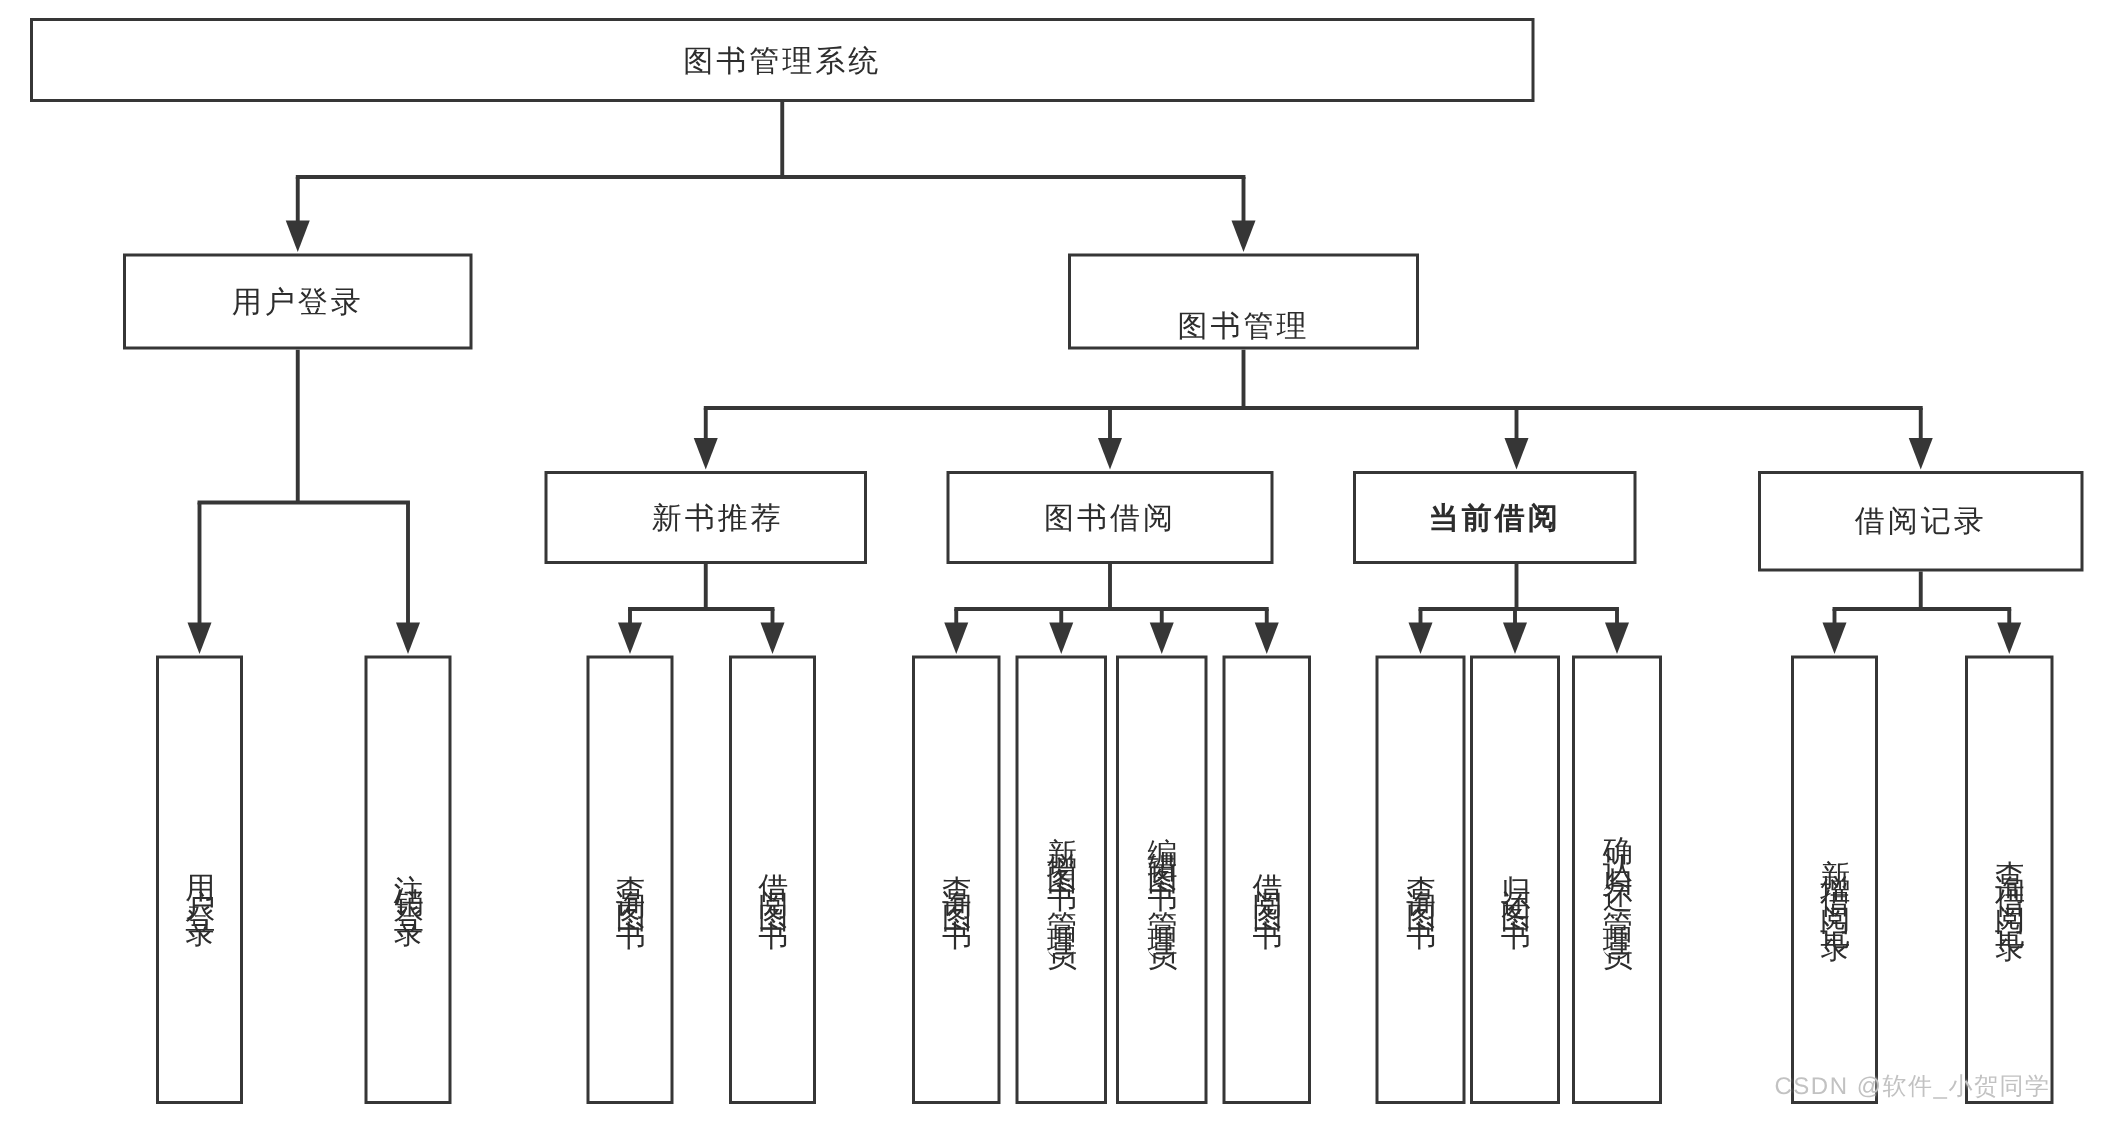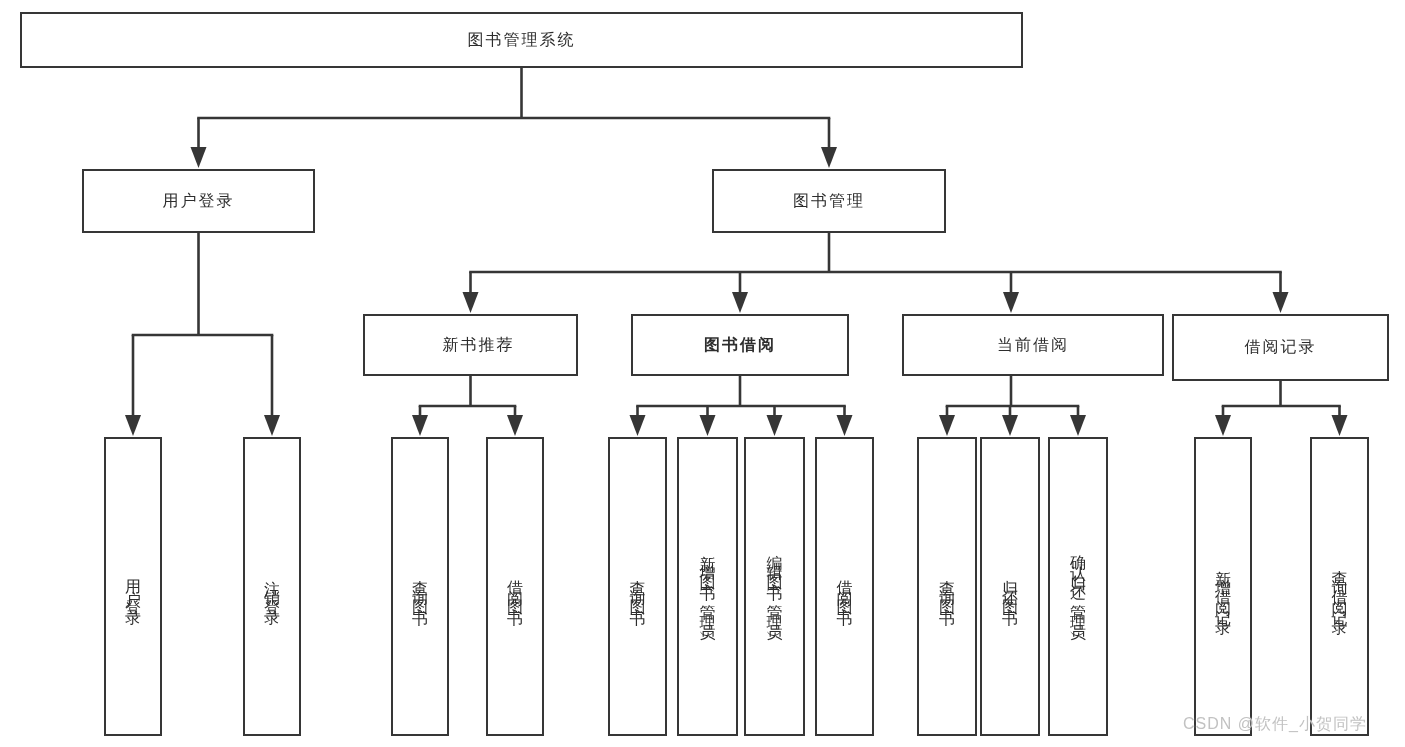--- a/index.html
+++ b/index.html
@@ -11,21 +11,21 @@
     position:absolute;
     box-sizing:border-box;
     border:2.5px solid var(--line-color,#363636);
     background:#fff;
     display:flex;
     align-items:center;
     justify-content:center;
   }
   .node .lbl{
     color:var(--text-color,#2d2d2d);
-    font-size:16px;
+    font-size:20px;
     white-space:nowrap;
   }
   .node.h .lbl{letter-spacing:2px;}
   .node.v .lbl{
     writing-mode:vertical-rl;
     text-orientation:mixed;
     letter-spacing:10px;
     line-height:1;
   }
   #watermark{
@@ -98,30 +98,30 @@
       <line x1="1339.5" y1="406" x2="1339.5" y2="419" stroke="#363636" stroke-width="2.6"></line>
       <polygon points="1331.5,415 1347.5,415 1339.5,436" fill="#363636"></polygon>
     </svg>
   <div id="nodes">
       <div class="node h" style="left: 20px; top: 12px; width: 1003px; height: 56px;">
         <span class="lbl">图书管理系统</span>
       </div>
       <div class="node h" style="left: 82px; top: 169px; width: 233px; height: 64px;">
         <span class="lbl">用户登录</span>
       </div>
-      <div class="node h" style="left: 712px; top: 169px; width: 234px; height: 64px;">
+      <div class="node h" style="left: 712px; top: 169px; width: 234px; height: 64px; align-items: flex-end;">
         <span class="lbl">图书管理</span>
       </div>
       <div class="node h" style="left: 363px; top: 314px; width: 215px; height: 62px; padding-left: 16px;">
         <span class="lbl">新书推荐</span>
       </div>
-      <div class="node h" style="left: 631px; top: 314px; width: 218px; height: 62px; font-weight: bold;">
+      <div class="node h" style="left: 631px; top: 314px; width: 218px; height: 62px;">
         <span class="lbl">图书借阅</span>
       </div>
-      <div class="node h" style="left: 902px; top: 314px; width: 262px; height: 62px;">
+      <div class="node h" style="left: 902px; top: 314px; width: 189px; height: 62px; font-weight: bold;">
         <span class="lbl">当前借阅</span>
       </div>
       <div class="node h" style="left: 1172px; top: 314px; width: 217px; height: 67px;">
         <span class="lbl">借阅记录</span>
       </div>
       <div class="node v" style="left: 104px; top: 437px; width: 58px; height: 299px;">
         <span class="lbl">用户登录</span>
       </div>
       <div class="node v" style="left: 243px; top: 437px; width: 58px; height: 299px;">
         <span class="lbl">注销登录</span>

